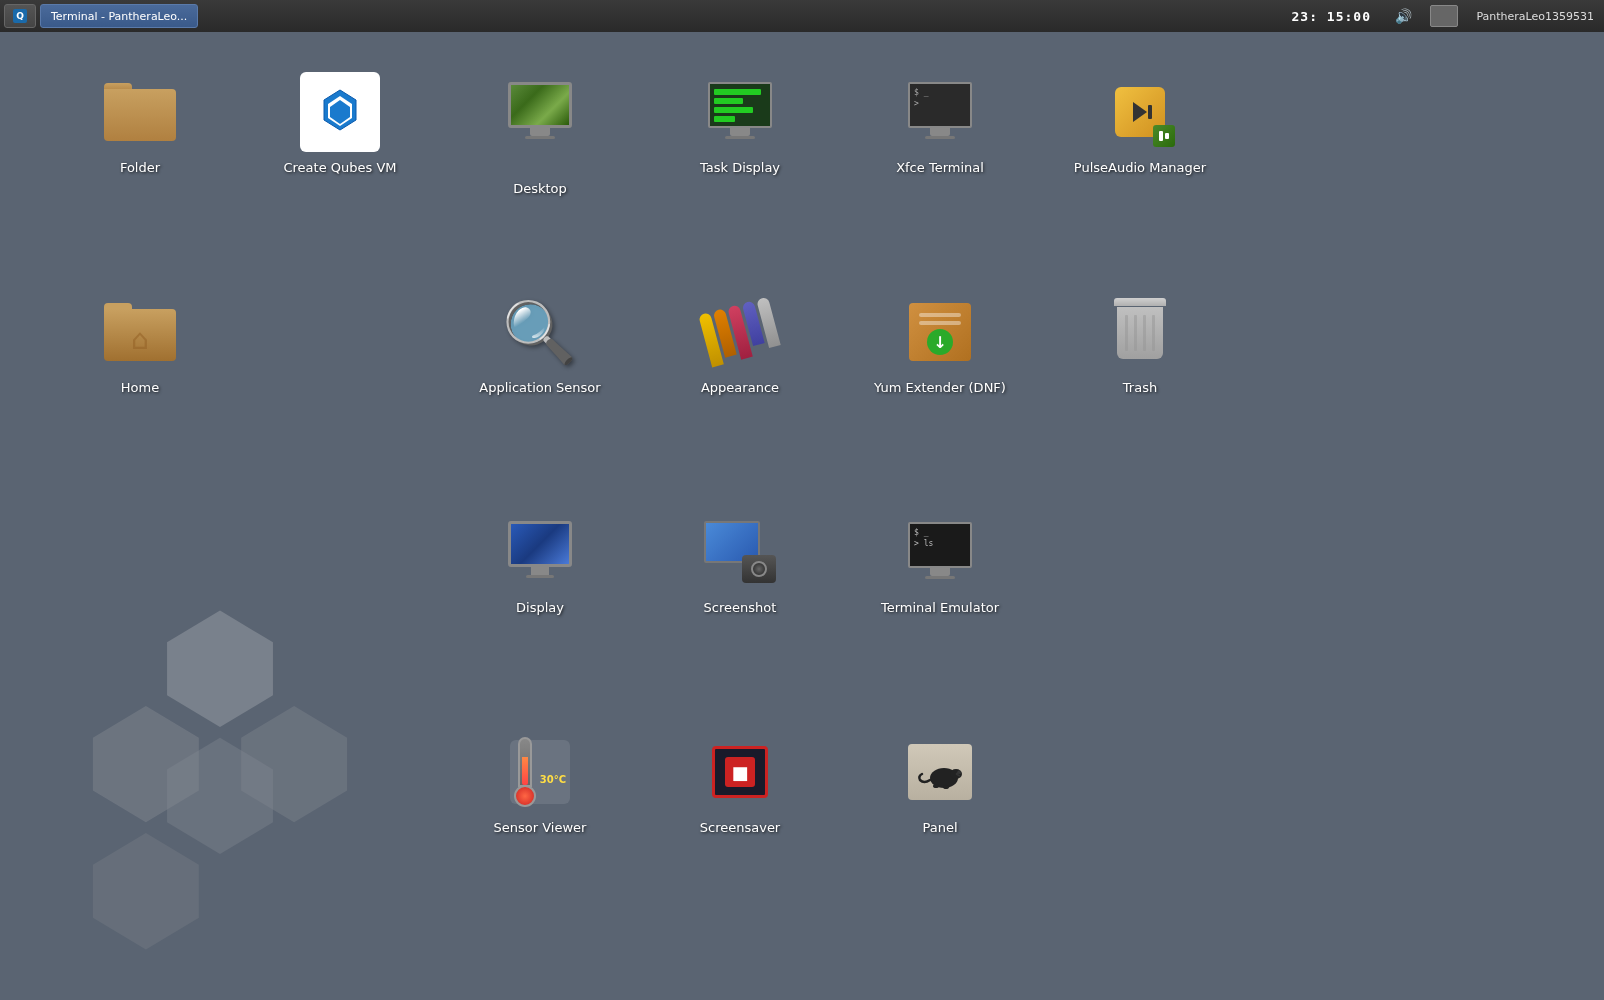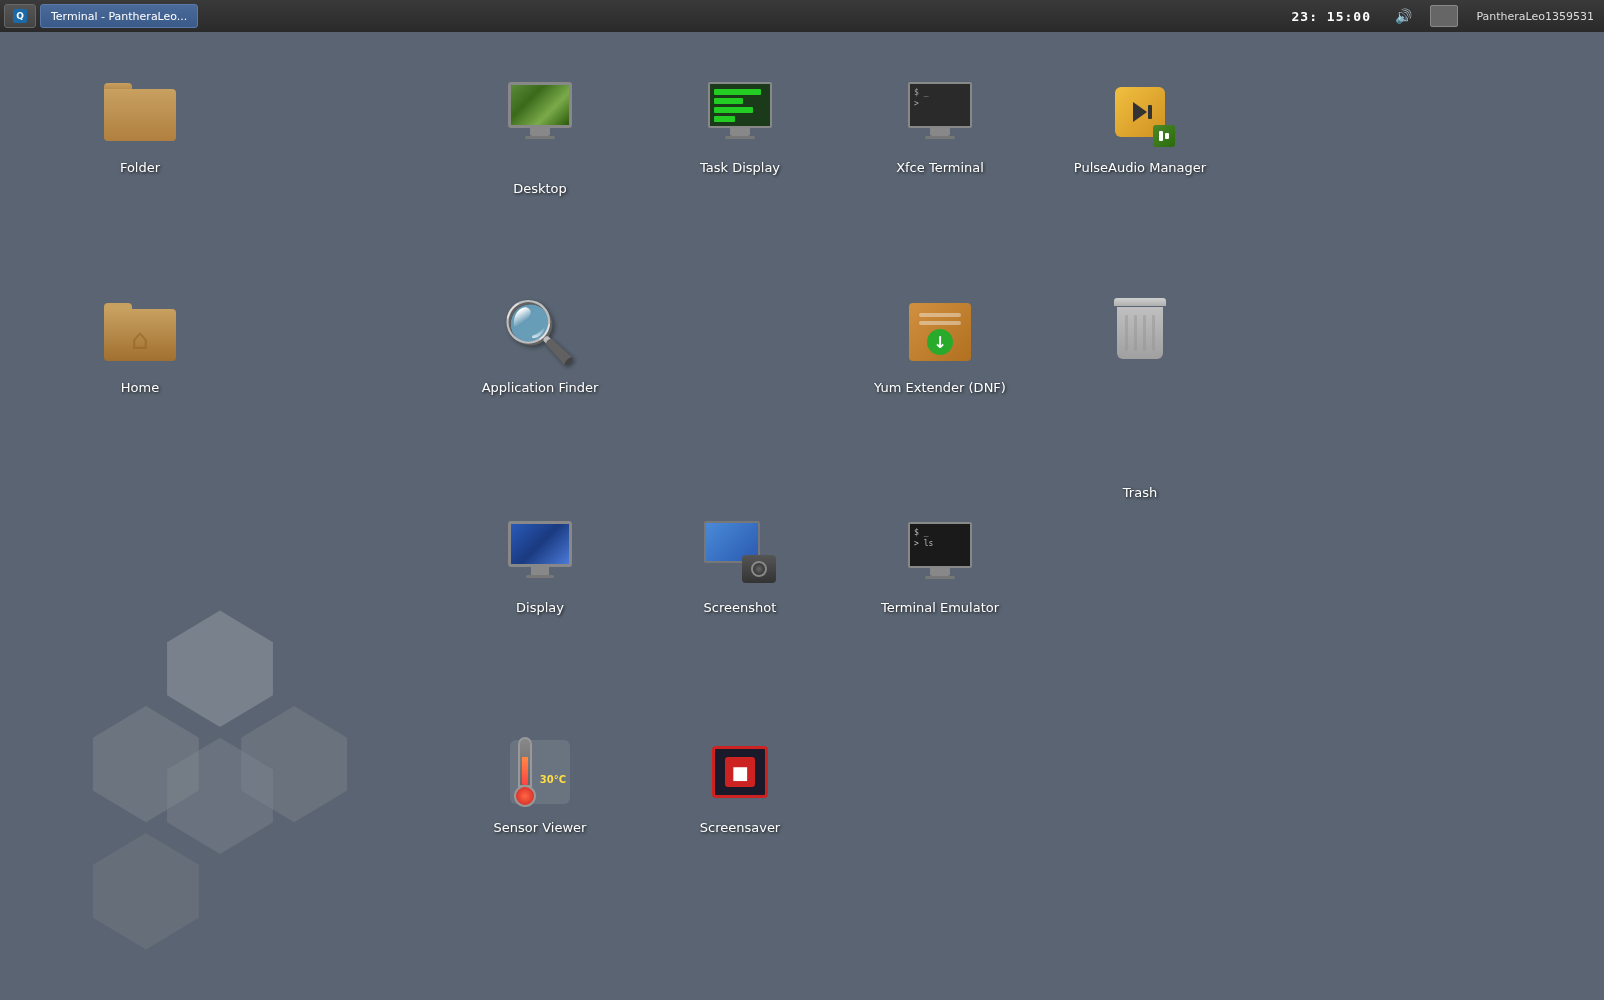--- a/index.html
+++ b/index.html
@@ -737,20 +737,32 @@
     <div class="desktop-icon" style="grid-column:1;grid-row:1;">
       <div class="icon-img">
         <div class="folder-icon">
           <div class="folder-tab"></div>
           <div class="folder-body"></div>
         </div>
       </div>
       <div class="icon-label">Folder</div>
     </div>
 
+    <div class="desktop-icon" style="grid-column:2;grid-row:1;">
+      <div class="icon-img">
+        <div class="qubes-icon-wrapper">
+          <svg width="52" height="52" viewBox="0 0 52 52">
+            <polygon points="26,4 42,14 42,34 26,44 10,34 10,14" fill="#1a7acd" stroke="#0a5aad" stroke-width="1"></polygon>
+            <polygon points="26,10 38,18 38,32 26,40 14,32 14,18" fill="white" stroke="none"></polygon>
+            <polygon points="26,14 36,21 36,31 26,38 16,31 16,21" fill="#1a7acd" stroke="none"></polygon>
+          </svg>
+        </div>
+      </div>
+      <div class="icon-label">Create Qubes VM</div>
+    </div>
 
     <div class="desktop-icon" style="grid-column:3;grid-row:1;gap:21px;">
       <div class="icon-img">
         <div class="monitor-icon">
           <div class="monitor-screen"></div>
           <div class="monitor-stand-group">
             <div class="monitor-stand"></div>
             <div class="monitor-base"></div>
           </div>
         </div>
@@ -824,40 +836,54 @@
       <div class="icon-label">Home</div>
     </div>
 
 
     <div class="desktop-icon" style="grid-column:3;grid-row:2;">
       <div class="icon-img">
         <div class="appfinder-icon">
           <div class="magnifier-handle">🔍</div>
         </div>
       </div>
-      <div class="icon-label">Application Finder</div>
-    </div>
-
+      <div class="icon-label">Application Sensor</div>
+    </div>
+
+    <div class="desktop-icon" style="grid-column:4;grid-row:2;">
+      <div class="icon-img">
+        <div class="appearance-icon">
+          <div class="color-strips">
+            <div class="strip" style="background:linear-gradient(to bottom,#f0c000,#c09000);"></div>
+            <div class="strip" style="background:linear-gradient(to bottom,#e08000,#b06000);height:48px;"></div>
+            <div class="strip" style="background:linear-gradient(to bottom,#d04060,#a02040);"></div>
+            <div class="strip" style="background:linear-gradient(to bottom,#6060c0,#4040a0);height:44px;"></div>
+            <div class="strip" style="background:linear-gradient(to bottom,#c0c0c0,#909090);height:50px;"></div>
+          </div>
+        </div>
+      </div>
+      <div class="icon-label">Appearance</div>
+    </div>
 
     <div class="desktop-icon" style="grid-column:5;grid-row:2;">
       <div class="icon-img">
         <div class="yum-icon">
           <div class="package-box">
             <div class="package-lines">
               <div class="pkg-line"></div>
               <div class="pkg-line"></div>
             </div>
             <div class="download-circle">↓</div>
           </div>
         </div>
       </div>
       <div class="icon-label">Yum Extender (DNF)</div>
     </div>
 
-    <div class="desktop-icon" style="grid-column:6;grid-row:2;justify-content:space-between;">
+    <div class="desktop-icon" style="grid-column:6;grid-row:2;">
       <div class="icon-img">
         <div class="trash-icon">
           <div class="trash-lid"></div>
           <div class="trash-body">
             <div class="trash-lines">
               <div class="trash-line"></div>
               <div class="trash-line"></div>
               <div class="trash-line"></div>
               <div class="trash-line"></div>
             </div>
@@ -929,15 +955,38 @@
       <div class="icon-img">
         <div class="screensaver-icon">
           <div class="ssaver-box">
             <div class="ssaver-inner">■</div>
           </div>
         </div>
       </div>
       <div class="icon-label">Screensaver</div>
     </div>
 
+    <div class="desktop-icon" style="grid-column:5;grid-row:4;">
+      <div class="icon-img">
+        <div class="panel-icon">
+          <div class="panel-box">
+            <svg width="48" height="40" viewBox="0 0 48 40">
+
+              <ellipse cx="28" cy="26" rx="14" ry="10" fill="#222"></ellipse>
+              <ellipse cx="40" cy="22" rx="6" ry="5" fill="#222"></ellipse>
+              <circle cx="43" cy="20" r="1.5" fill="#444"></circle>
+              <line x1="40" y1="22" x2="44" y2="24" stroke="#333" stroke-width="1.5"></line>
+              <line x1="40" y1="22" x2="45" y2="21" stroke="#333" stroke-width="1.5"></line>
+              <line x1="40" y1="22" x2="44" y2="19" stroke="#333" stroke-width="1.5"></line>
+
+              <path d="M14,28 Q8,32 4,28 Q2,24 6,22" fill="none" stroke="#222" stroke-width="2.5" stroke-linecap="round"></path>
+
+              <ellipse cx="20" cy="34" rx="3" ry="2" fill="#222"></ellipse>
+              <ellipse cx="30" cy="35" rx="3" ry="2" fill="#222"></ellipse>
+            </svg>
+          </div>
+        </div>
+      </div>
+      <div class="icon-label">Panel</div>
+    </div>
 
   </div>
 </div>
 
 </body></html>

